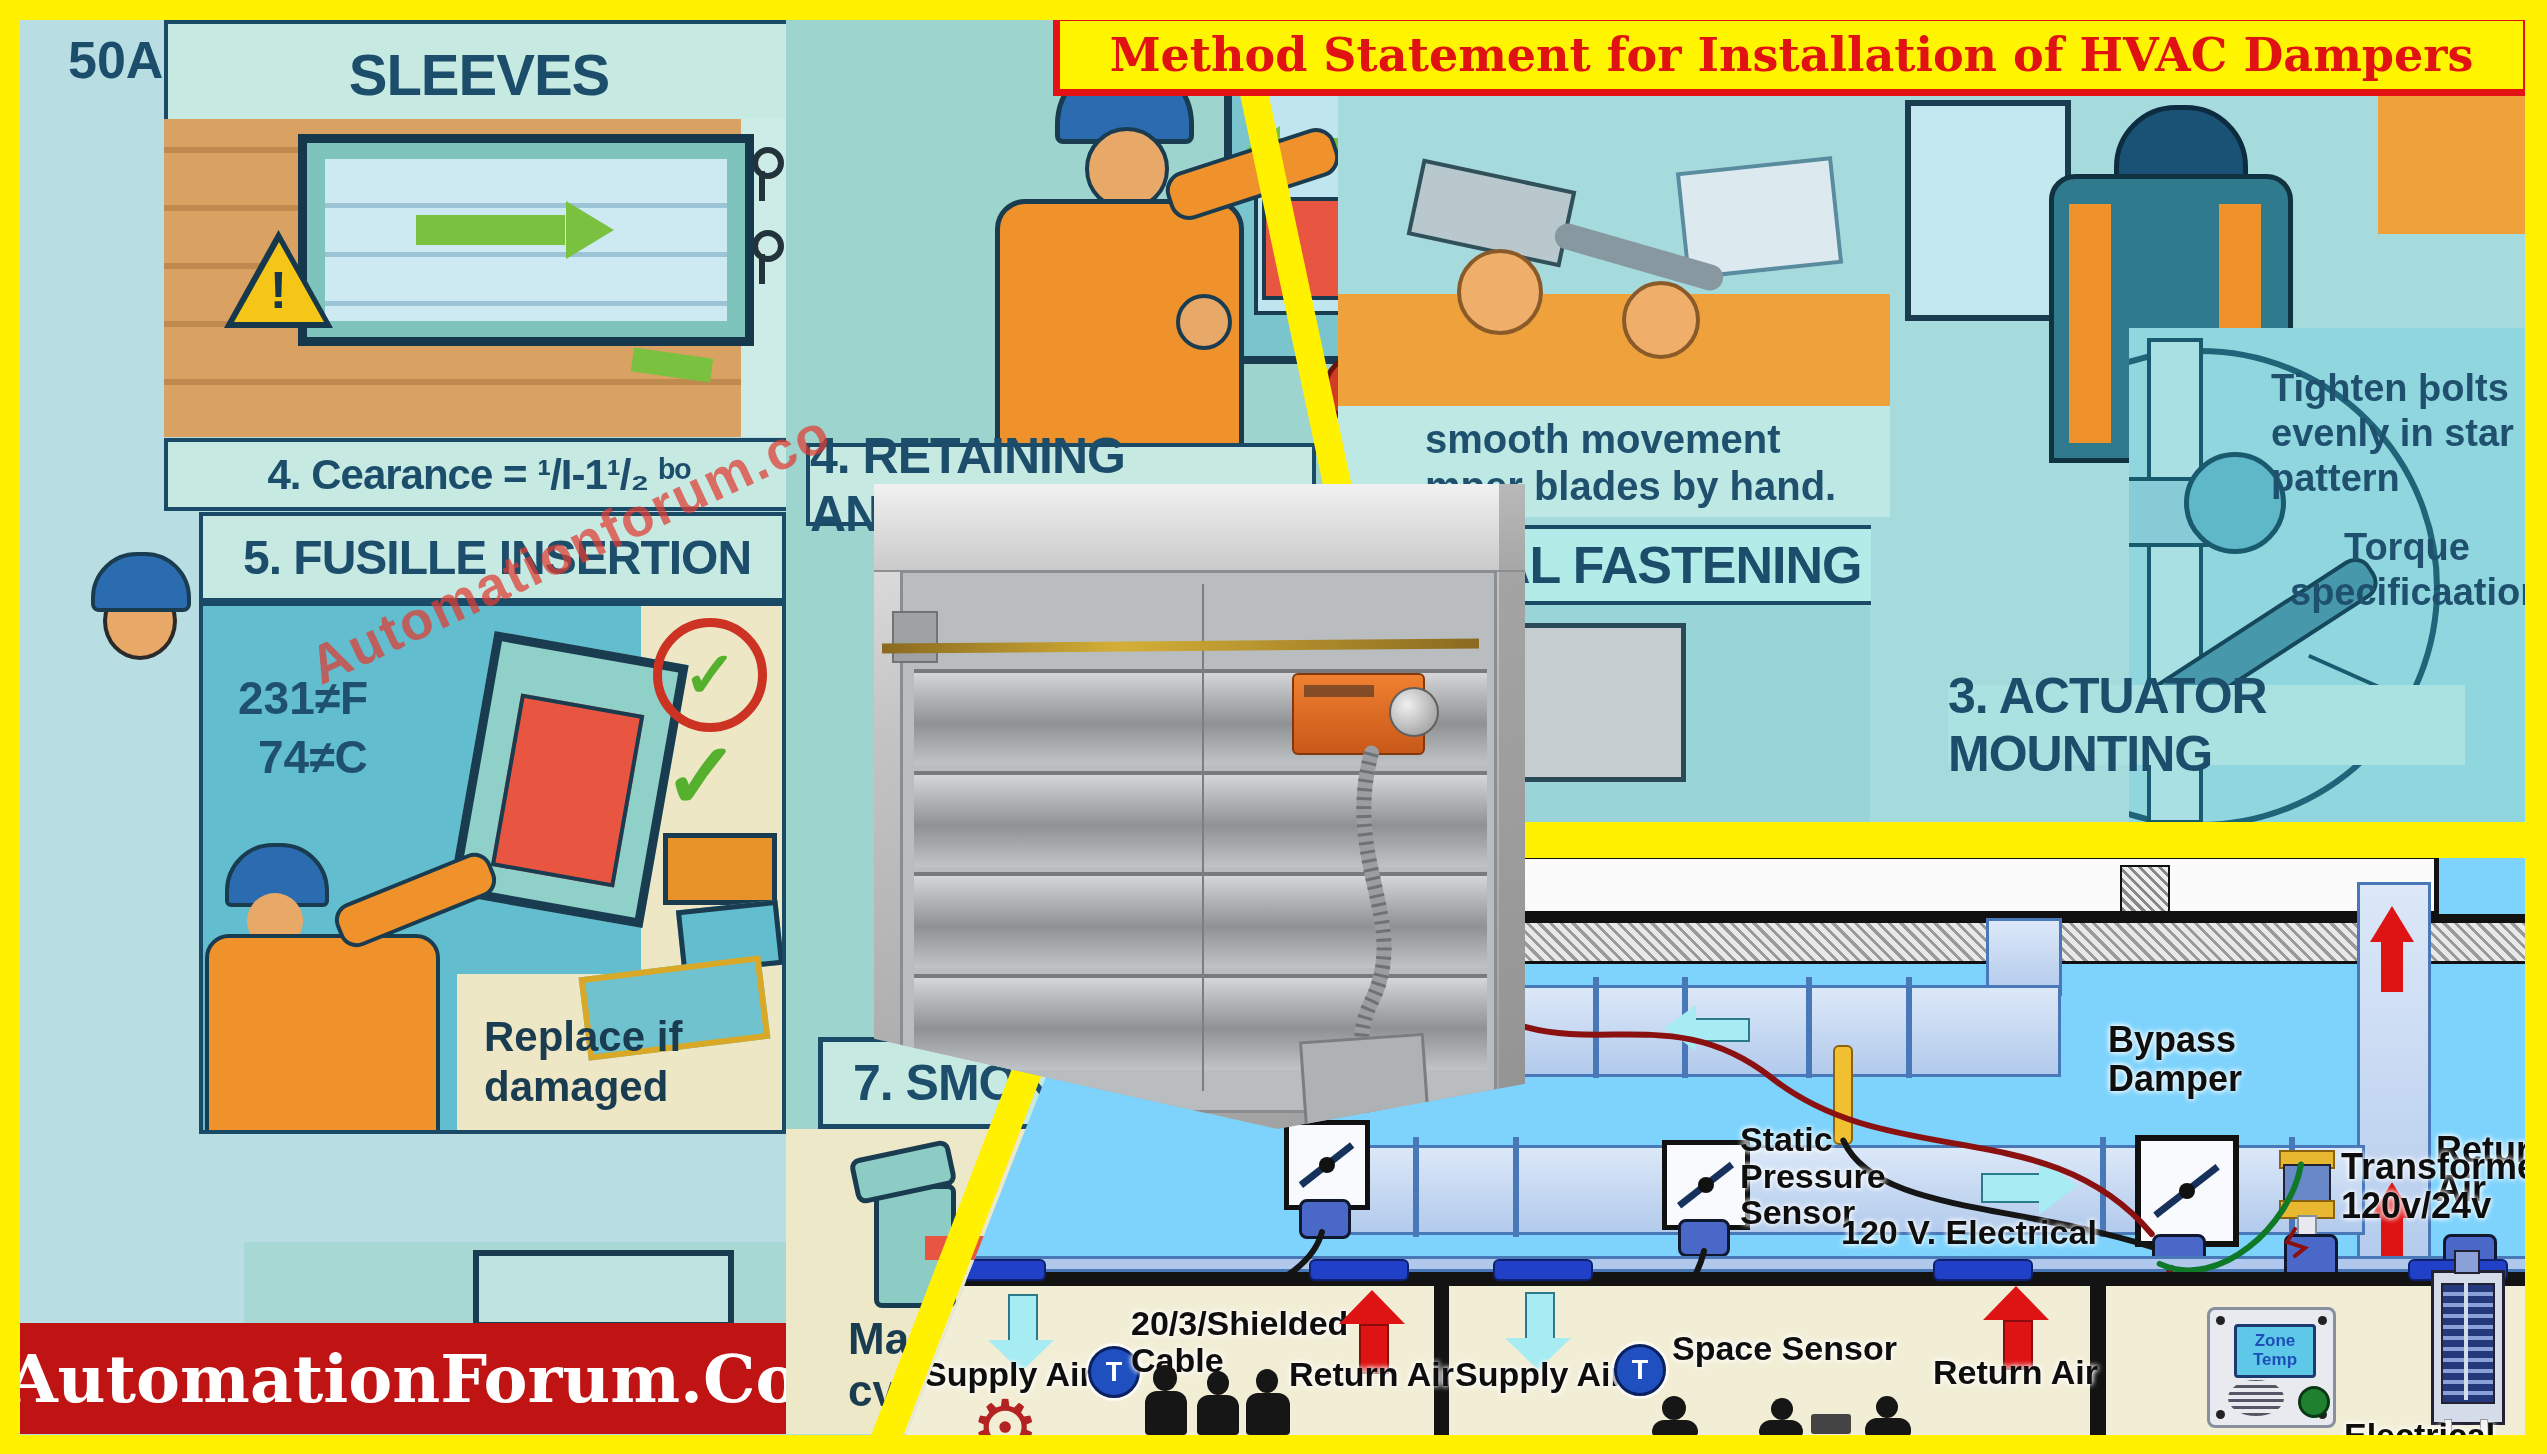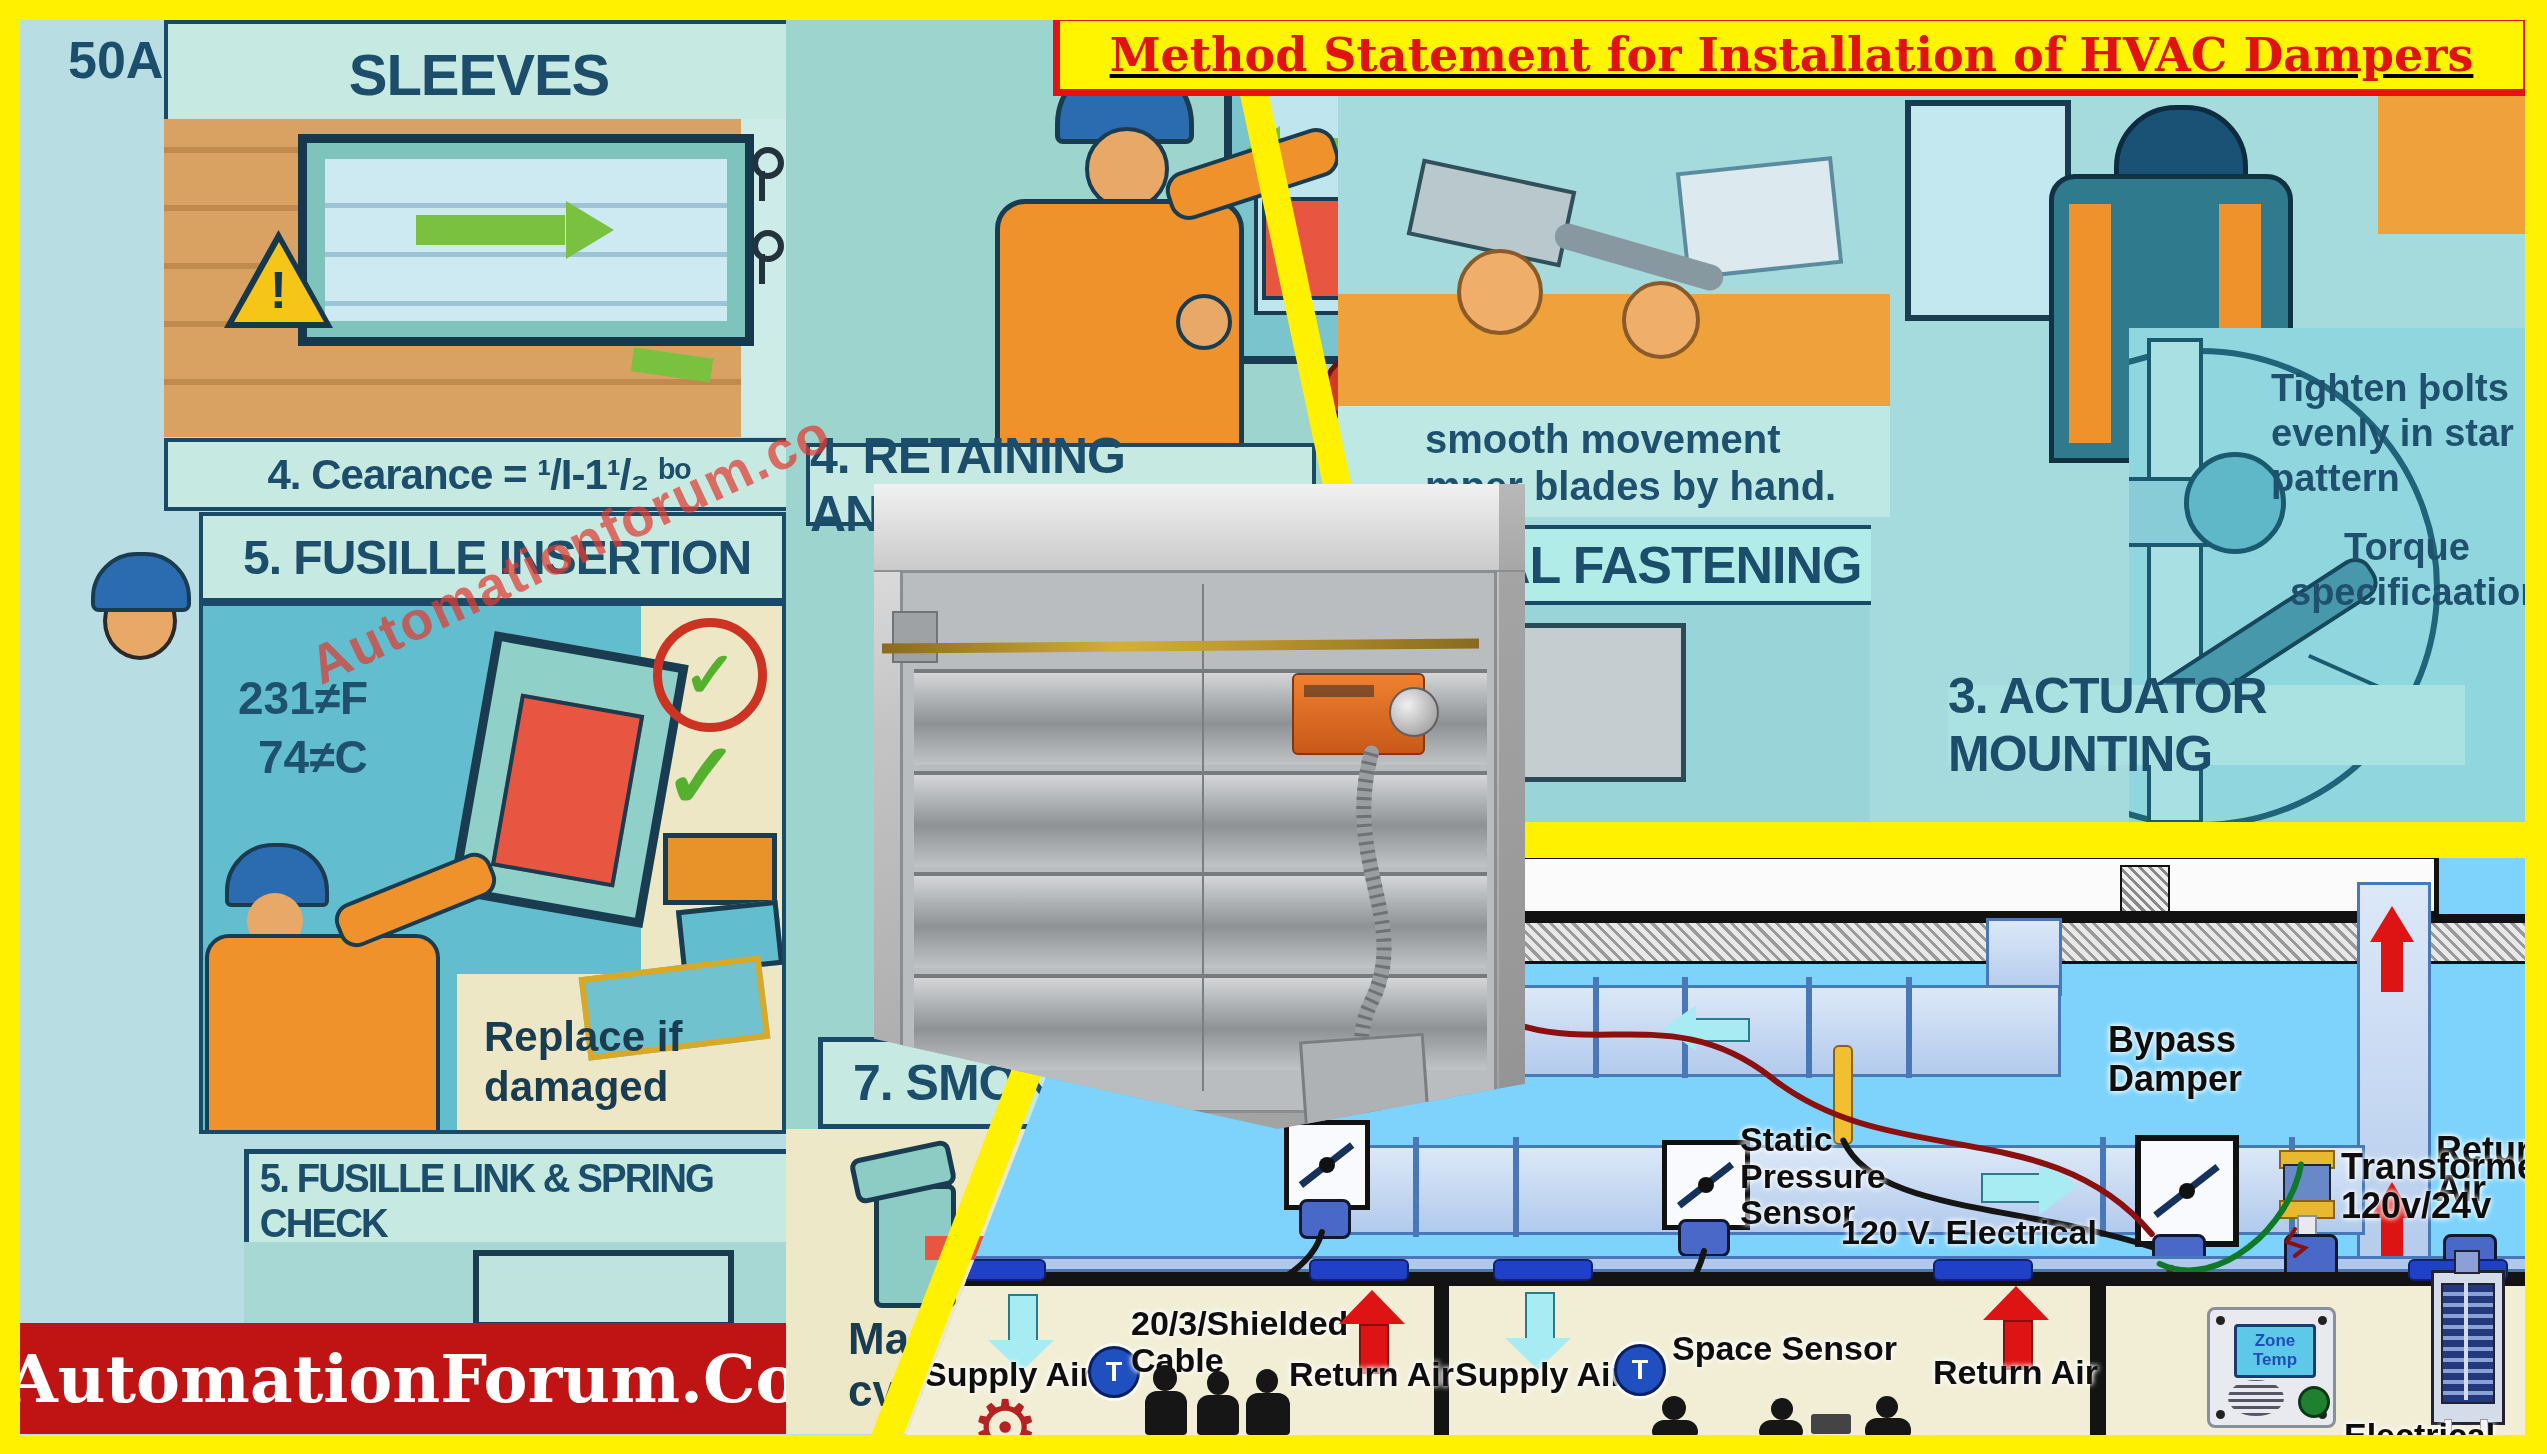--- a/index.html
+++ b/index.html
@@ -78,23 +78,20 @@
     <div class="abs" style="left:476px;top:299px;width:92px;height:55px;background:#62BECE;border:5px solid #1A3C50;transform:rotate(-6deg);"></div>
     <div class="abs" style="left:380px;top:360px;width:171px;height:72px;background:#6FC2CE;border:6px solid #D9A827;transform:rotate(-7deg);"></div>
     <div class="abs note" style="left:281px;top:406px;font-size:42px;color:#1A3C50;">Replace if
 damaged</div>
     <div class="abs" style="left:22px;top:237px;width:96px;height:56px;background:#2B6CB0;border-radius:48px 48px 6px 6px;border:4px solid #1A3C50;"></div>
     <div class="abs" style="left:44px;top:287px;width:56px;height:56px;background:#E8A868;border-radius:50%;"></div>
     <div class="abs" style="left:2px;top:328px;width:227px;height:204px;background:#F0922B;border-radius:24px 24px 0 0;border:4px solid #1A3C50;"></div>
     <div class="abs" style="left:129px;top:271px;width:159px;height:38px;background:#F0922B;border:4px solid #1A3C50;border-radius:18px;transform:rotate(-22deg);"></div>
   </div>
 
-  <div class="abs hdr" style="left:244px;top:1149px;width:542px;height:93px;border-width:5px;justify-content:center;font-size:40px;letter-spacing:-2px;">
-      <span style="transform:scaleX(.96);">5. FUSILLE LINK &amp; SPRING CHECK</span>
-    </div>
   <div class="abs" style="left:244px;top:1242px;width:542px;height:82px;background:#A8D8D4;">
     <div class="abs" style="left:229px;top:8px;width:249px;height:66px;background:#BFE4E0;border:6px solid #1A3C50;"></div>
   </div>
 
   <div class="abs" style="left:20px;top:1323px;width:766px;height:111px;background:#C01414;display:flex;align-items:center;justify-content:center;">
     <span style="font-family:'DejaVu Serif',serif;font-weight:700;font-size:66px;color:#FFFFFF;">AutomationForum.Co</span>
   </div>
 
   <div class="abs" style="left:786px;top:20px;width:552px;height:1109px;background:#9ED4CE;overflow:hidden;">
     <div class="abs" style="left:438px;top:20px;width:189px;height:308px;background:#7AC4CE;border:8px solid #1A3C50;">
@@ -359,21 +356,21 @@
       <div class="abs" style="left:10px;top:10px;width:70px;height:12px;background:#222;opacity:.5;"></div>
     </div>
     <div class="abs" style="left:515px;top:203px;width:46px;height:46px;border-radius:50%;background:radial-gradient(circle at 35% 35%,#F0F0F0,#909090);border:2px solid #606060;"></div>
     <svg width="219" height="398" style="position:absolute;left:378px;top:259px;" viewBox="0 0 220 400" fill="none">
       <path d="M120,10 C90,120 160,180 120,260 C90,320 140,360 110,400" stroke="#9A9EA0" stroke-width="15" stroke-linecap="round"></path>
       <path d="M120,10 C90,120 160,180 120,260 C90,320 140,360 110,400" stroke="#6E7274" stroke-width="15" stroke-dasharray="3 6" stroke-linecap="butt"></path>
     </svg>
     <div class="abs" style="left:428px;top:553px;width:119px;height:85px;background:#AEB2B4;border:3px solid #7A7E80;transform:rotate(-4deg);"></div>
   </div>
 
-  <div class="abs" style="left:1053px;top:14px;width:1477px;height:82px;background:#FFF500;border:7px solid #E41212;box-sizing:border-box;display:flex;align-items:center;justify-content:center;z-index:40;text-decoration:underline;">
+  <div class="abs" style="left:1053px;top:14px;width:1477px;height:82px;background:#FFF500;border:7px solid #E41212;box-sizing:border-box;display:flex;align-items:center;justify-content:center;z-index:40;">
     <span style="font-family:'DejaVu Serif',serif;font-weight:700;font-size:46px;color:#E01212;white-space:nowrap;">Method Statement for Installation of HVAC Dampers</span>
   </div>
 
   <div class="frame" style="left:0;top:0;width:2547px;height:20px;"></div>
   <div class="frame" style="left:0;top:1435px;width:2547px;height:20px;"></div>
   <div class="frame" style="left:0;top:0;width:20px;height:1455px;"></div>
   <div class="frame" style="left:2525px;top:0;width:22px;height:1455px;"></div>
 
 </div>
 

